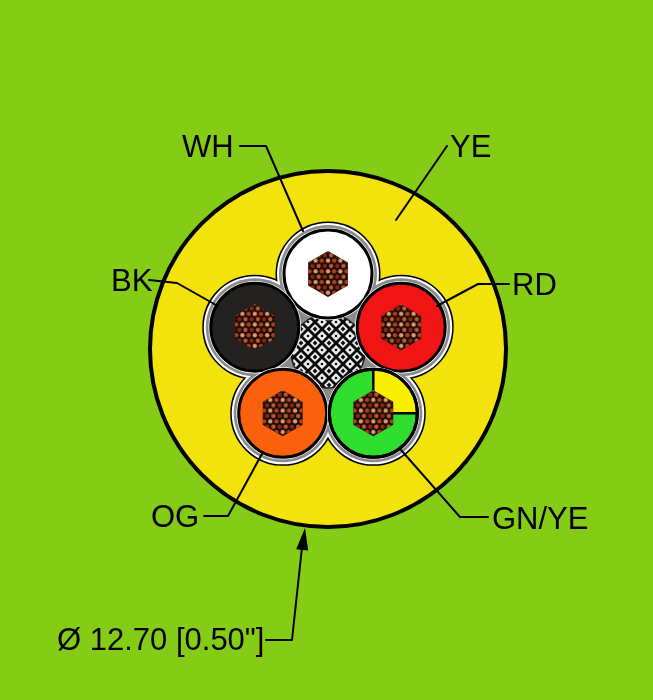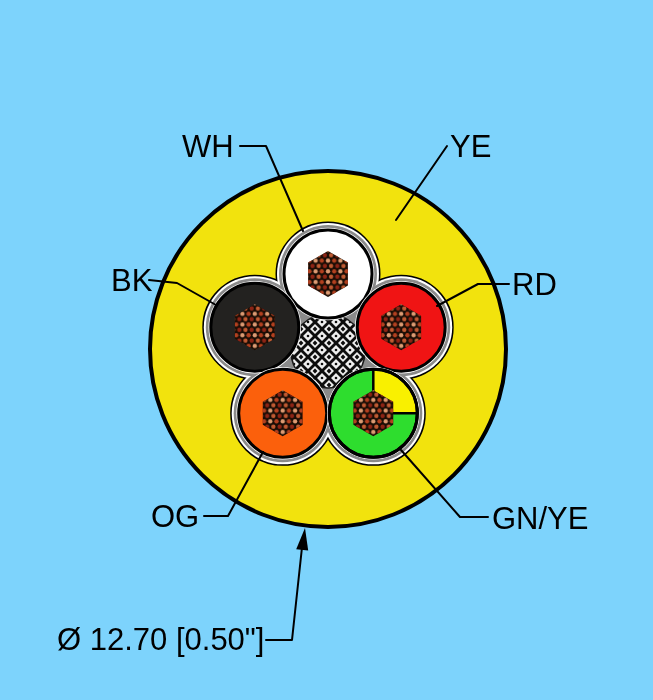--- a/index.html
+++ b/index.html
@@ -5,21 +5,21 @@
   html, body {
     margin: 0;
     padding: 0;
     background: #ffffff;
     font-family: "Liberation Sans", sans-serif;
   }
   .stage {
     position: relative;
     width: 653px;
     height: 700px;
-    background: #7dd3fc;
+    background: #84cc16;
     overflow: hidden;
   }
   svg text {
     font-family: "Liberation Sans", sans-serif;
     font-size: 31px;
     fill: #000000;
   }
   .leader {
     fill: none;
     stroke: #000000;

